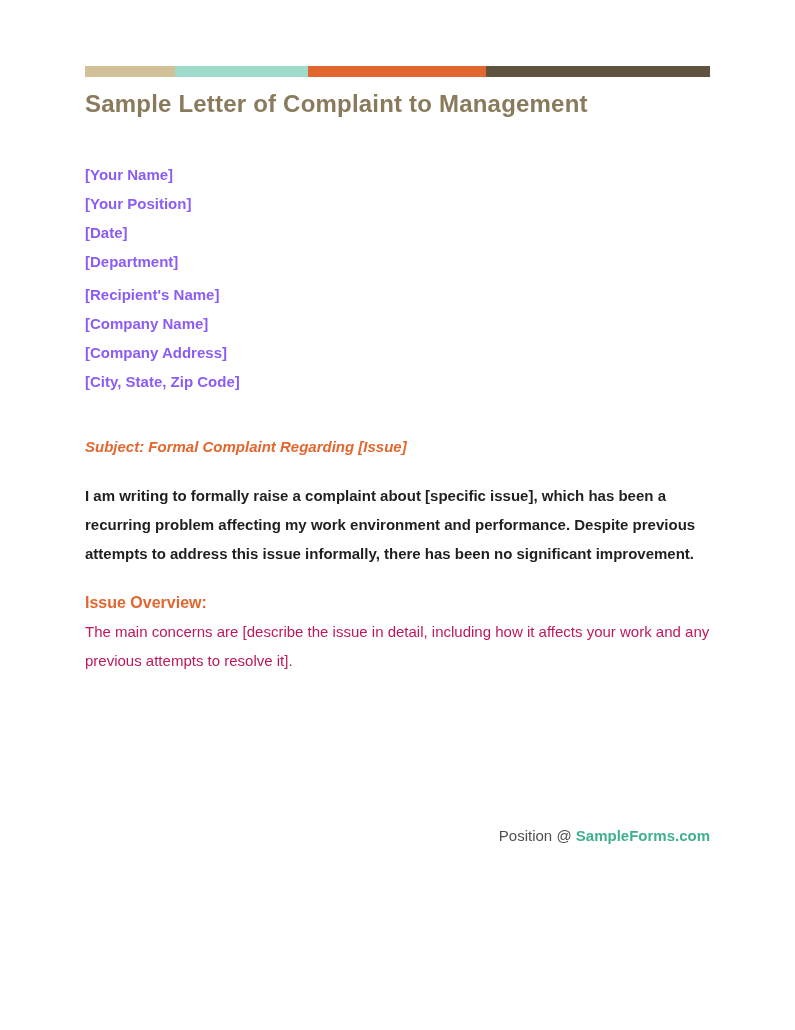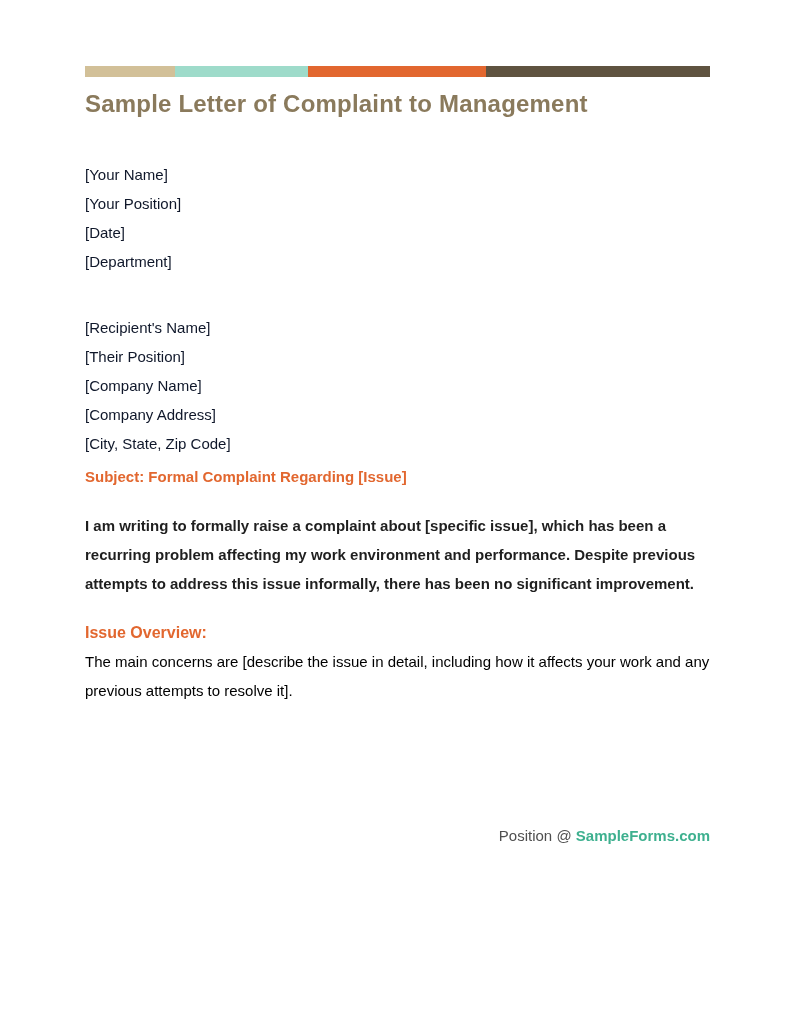--- a/index.html
+++ b/index.html
@@ -31,58 +31,59 @@
   .seg2 { flex: 0 0 21.3%; background: var(--bar-mint, #9edbca); }
   .seg3 { flex: 0 0 28.5%; background: var(--bar-orange, #e2672f); }
   .seg4 { flex: 1 1 auto;  background: var(--bar-brown, #5f5340); }
   .page-title {
     margin: 13px 0 0 0;
     font-size: 24px;
     font-weight: bold;
     color: var(--title, #8a7a5c);
     letter-spacing: 0.2px;
   }
-  .block { margin-top: 37px; }
+  .block { margin-top: 4px; }
   .sender-block { margin-top: 42px; }
   .line {
     font-size: 15px;
-    font-weight: normal;
+    font-weight: bold;
     line-height: 29px;
-    color: #0f172a;
+    color: #8b5cf6;
   }
   .salutation {
     margin-top: 20px;
   }
   .subject-line {
-    margin-top: 4px;
+    margin-top: 36px;
     font-size: 15px;
     font-weight: bold;
     line-height: 29px;
     color: var(--accent-orange, #e2672f);
+    font-style: italic;
   }
   .paragraph {
     margin: 20px 0 0 0;
     font-size: 15px;
     font-weight: bold;
     line-height: 29px;
     color: #1f1f1f;
   }
   .section { margin-top: 20px; }
   .section-heading {
     font-size: 16px;
     font-weight: bold;
     line-height: 29px;
     color: var(--accent-orange, #e2672f);
   }
   .section-body {
     margin: 0;
     font-size: 15px;
     font-weight: normal;
     line-height: 29px;
-    color: #000000;
+    color: #be185d;
   }
   .footer {
     position: absolute;
     right: 85px;
     bottom: 24px;
     font-size: 15px;
     color: #4f4f4f;
   }
   .footer a {
     color: var(--footer-link, #3eb08f);
@@ -107,21 +108,20 @@
 
     <div class="block sender-block">
       <div class="line">[Your Name]</div>
       <div class="line">[Your Position]</div>
       <div class="line">[Date]</div>
       <div class="line">[Department]</div>
     </div>
 
     <div class="block recipient-block">
       <div class="line">[Recipient's Name]</div>
-      <div class="line">[Their Position]</div>
       <div class="line">[Company Name]</div>
       <div class="line">[Company Address]</div>
       <div class="line">[City, State, Zip Code]</div>
     </div>
 
 
     <div class="subject-line">Subject: Formal Complaint Regarding [Issue]</div>
 
     <p class="paragraph">I am writing to formally raise a complaint about [specific issue], which has been a recurring problem affecting my work environment and performance. Despite previous attempts to address this issue informally, there has been no significant improvement.</p>
 

